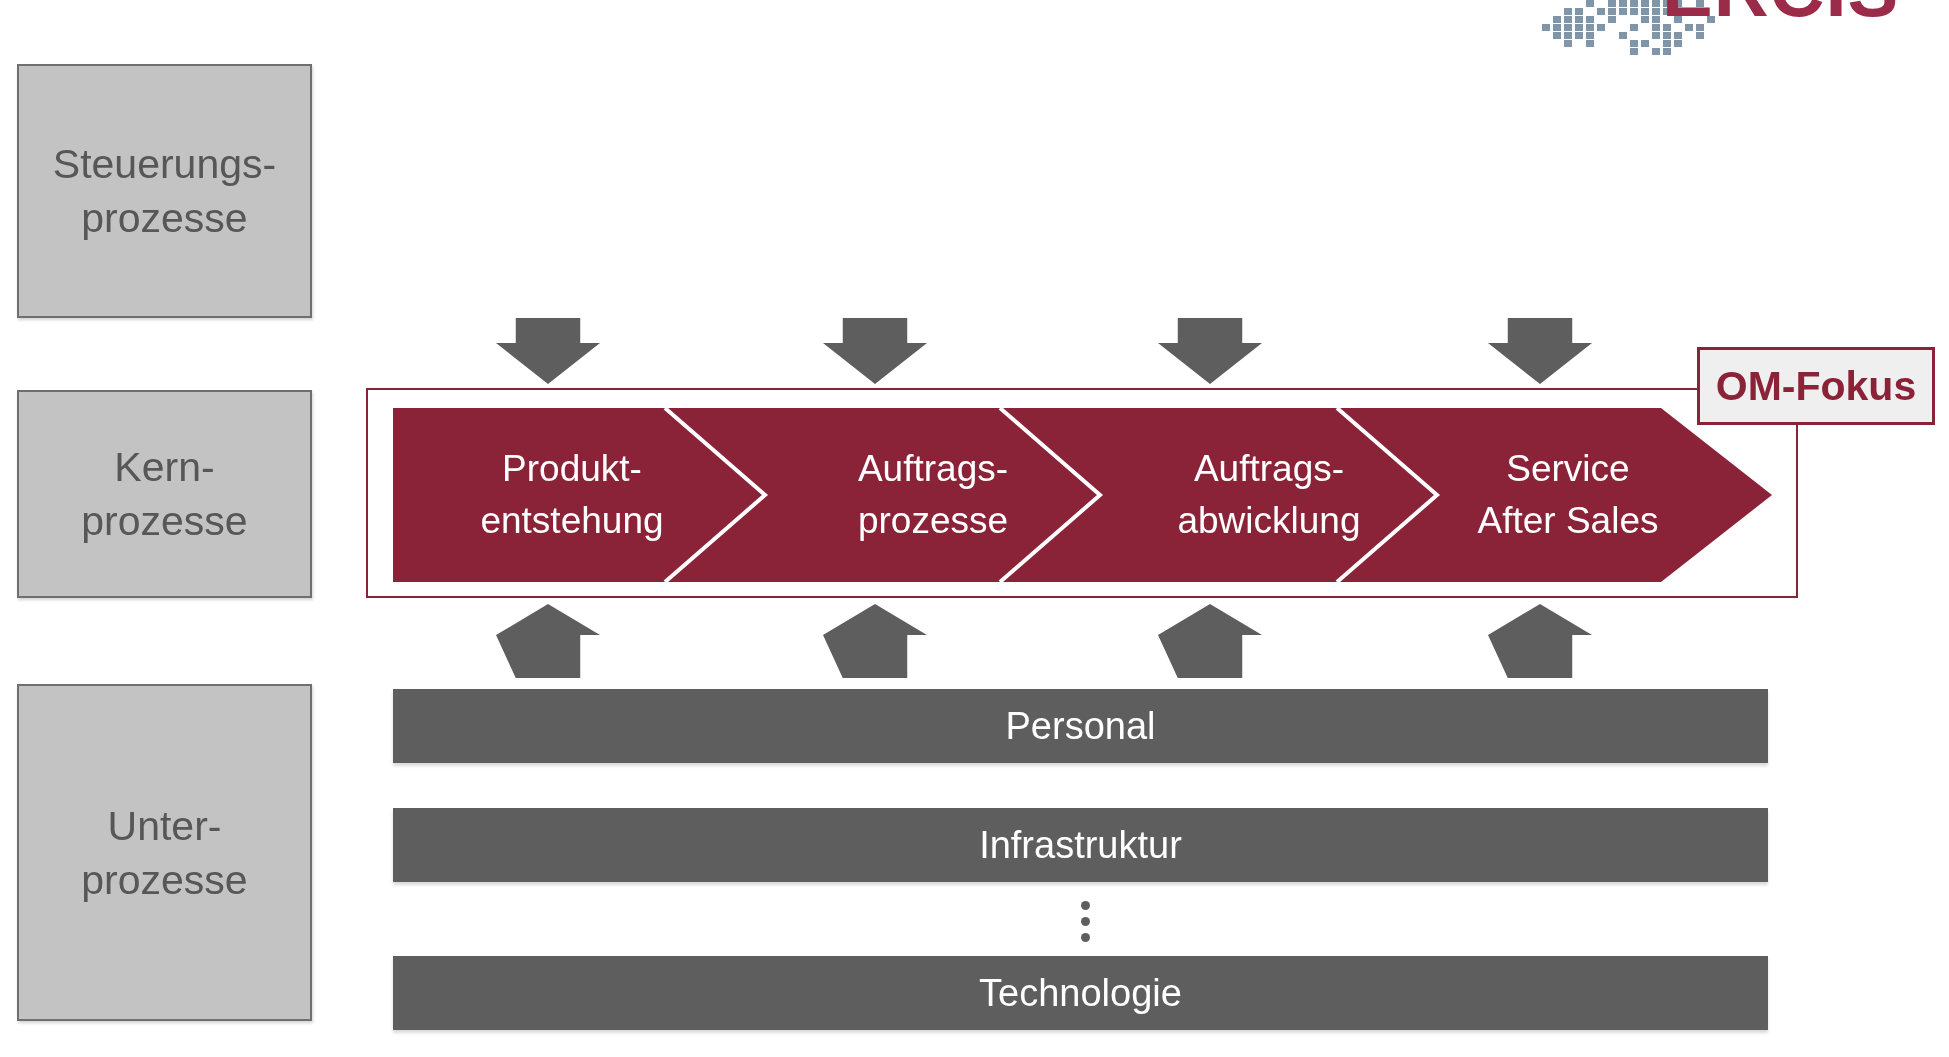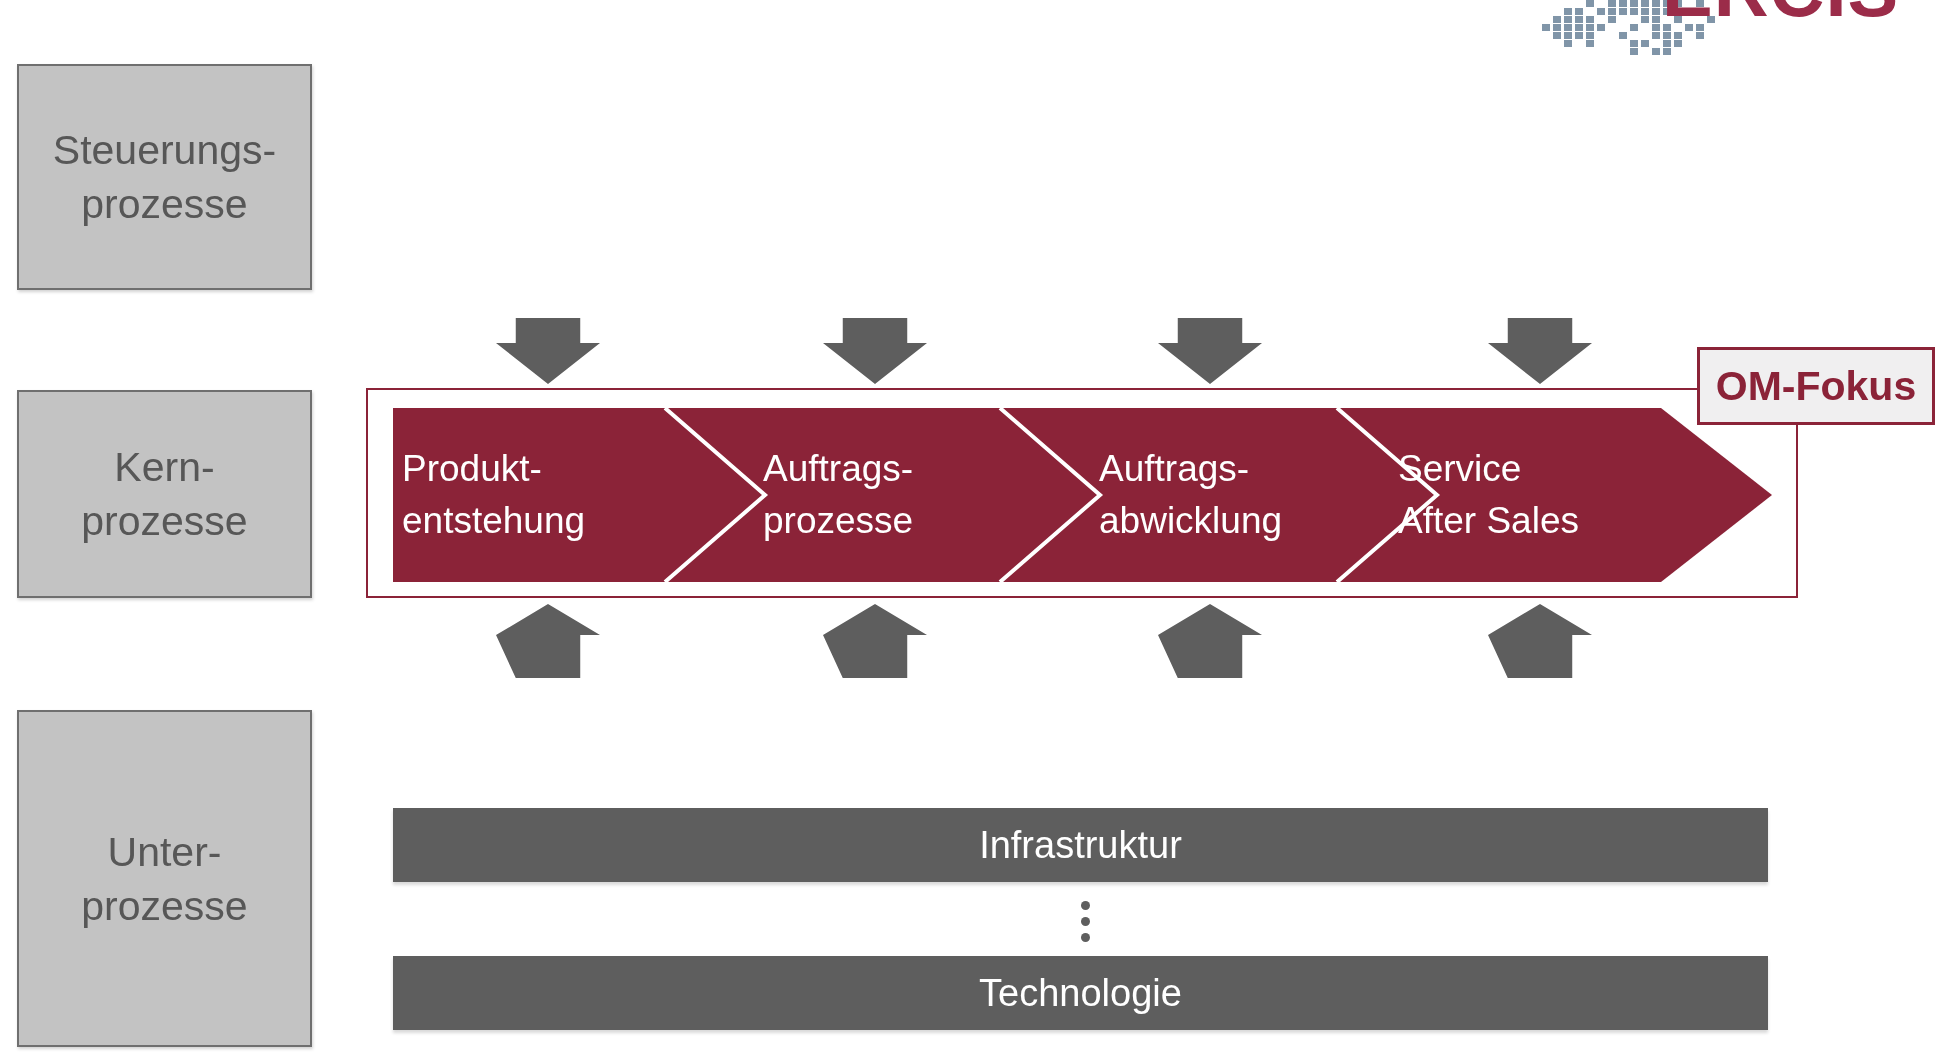--- a/index.html
+++ b/index.html
@@ -14,42 +14,42 @@
   .logo-map .px{background:#8095a8;}
   .logo-text-clip{position:absolute;left:1662px;top:0;width:287px;height:30px;overflow:hidden;}
   .logo-text{display:block;font-size:76px;line-height:76px;font-weight:bold;
     color:#9b2c49;letter-spacing:1px;margin-top:-48px;white-space:nowrap;}
   
   .row-box{position:absolute;left:17px;width:295px;box-sizing:border-box;
     background:#c3c3c3;border:2px solid #6f6f6f;box-shadow:1px 2px 3px rgba(0,0,0,.18);
     display:flex;flex-direction:column;justify-content:center;align-items:center;
     color:#575757;font-size:41px;line-height:54px;text-align:center;}
   .row-box .line{display:block;}
-  #row-steuerung{top:64px;height:226px;}
+  #row-steuerung{top:64px;height:254px;}
   #row-kern{top:390px;height:208px;}
-  #row-unterstuetzung{top:710px;height:337px;}
+  #row-unterstuetzung{top:684px;height:337px;}
   
   .triangle{position:absolute;left:397px;top:72px;width:1370px;height:219px;
     background:#5e5e5e;clip-path:polygon(50% 0,100% 100%,0 100%);}
   .triangle-label{position:absolute;left:0;right:0;bottom:16px;text-align:center;
     color:#ffffff;font-size:39px;}
   
   .arrow-down{position:absolute;top:318px;width:104px;height:66px;background:#5e5e5e;
     clip-path:polygon(19% 0,81% 0,81% 38%,100% 38%,50% 100%,0 38%,19% 38%);}
   .arrow-up{position:absolute;top:604px;width:104px;height:74px;background:#5e5e5e;
     clip-path:polygon(50% 0,100% 42%,81% 42%,81% 100%,19% 100%,0 42%);}
   .a1{left:496px;} .a2{left:823px;} .a3{left:1158px;} .a4{left:1488px;}
   
   .om-frame{position:absolute;left:366px;top:388px;width:1432px;height:210px;
     box-sizing:border-box;border:2px solid #8b2338;z-index:1;}
   .chain{position:absolute;left:393px;top:408px;width:1379px;height:174px;z-index:2;}
   .chain svg{position:absolute;left:0;top:0;}
   .chain-label{position:absolute;top:0;height:174px;width:340px;
     display:flex;flex-direction:column;justify-content:center;
-    text-align:left;color:#ffffff;font-size:37px;line-height:52px;}
+    text-align:center;color:#ffffff;font-size:37px;line-height:52px;}
   .chain-label .line{display:block;}
   .seg1{left:9px;} .seg2{left:370px;} .seg3{left:706px;} .seg4{left:1005px;}
   .om-badge{position:absolute;left:1697px;top:347px;width:238px;height:78px;
     box-sizing:border-box;background:#f0eff0;border:3px solid #8b2338;z-index:5;
     display:flex;align-items:center;justify-content:center;
     color:#8b2338;font-weight:bold;font-size:41px;}
   
   .support-bar{position:absolute;left:393px;width:1375px;height:74px;background:#5e5e5e;
     color:#ffffff;font-size:38px;display:flex;align-items:center;justify-content:center;
     box-shadow:0 3px 3px rgba(0,0,0,.15);}
@@ -171,20 +171,21 @@
       <span class="line">After Sales</span>
     </div>
   </div>
   <div class="om-badge">OM-Fokus</div>
 
   <div class="arrow-up a1"></div>
   <div class="arrow-up a2"></div>
   <div class="arrow-up a3"></div>
   <div class="arrow-up a4"></div>
 
+  <div class="support-bar" id="bar-personal">Personal</div>
   <div class="support-bar" id="bar-infrastruktur">Infrastruktur</div>
   <div class="vdots">
     <div class="dot"></div>
     <div class="dot"></div>
     <div class="dot"></div>
   </div>
   <div class="support-bar" id="bar-technologie">Technologie</div>
 
 </div>
 

